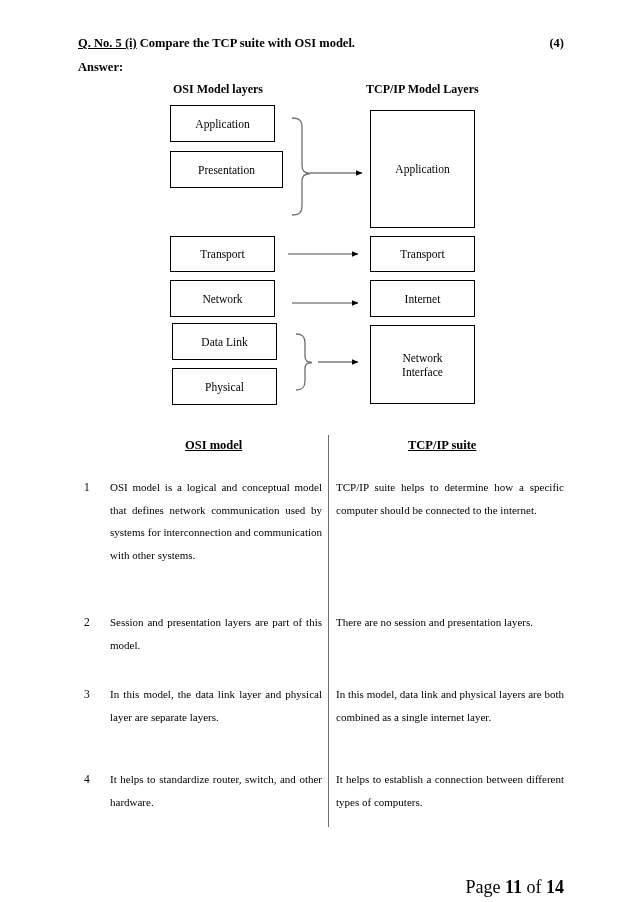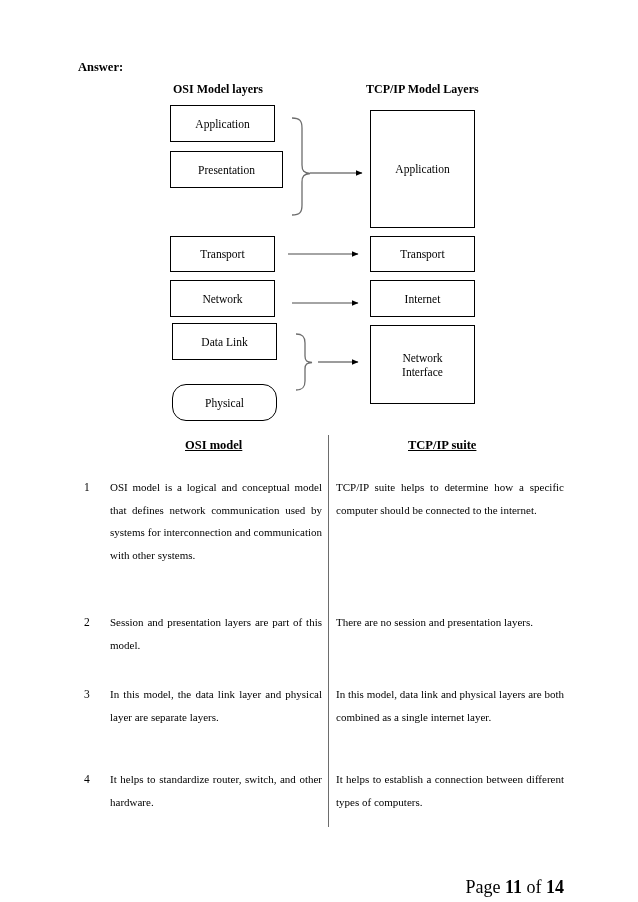--- a/index.html
+++ b/index.html
@@ -154,20 +154,25 @@
     text-align: right;
     font-size: 18px;
   }
   .footer b { font-weight: bold; }
 </style>
 </head>
 <body>
 
 <div class="page">
 
+  <div class="q-line">
+    <span class="q-label">Q. No. 5 (i)</span>
+    <span>Compare the TCP suite with OSI model.</span>
+    <span class="q-marks">(4)</span>
+  </div>
   <div class="answer-line">Answer:</div>
 
   <div class="diagram">
 
     <div class="col-title osi">OSI Model layers</div>
     <div class="col-title tcp">TCP/IP Model Layers</div>
 
     <div class="layer-box" style="left:170px; top:105px; width:105px; height:37px;">
       <span>Application</span>
     </div>
@@ -176,21 +181,21 @@
     </div>
     <div class="layer-box" style="left:170px; top:236px; width:105px; height:36px;">
       <span>Transport</span>
     </div>
     <div class="layer-box" style="left:170px; top:280px; width:105px; height:37px;">
       <span>Network</span>
     </div>
     <div class="layer-box" style="left:172px; top:323px; width:105px; height:37px;">
       <span>Data Link</span>
     </div>
-    <div class="layer-box" style="left:172px; top:384px; width:105px; height:37px;border-radius:14px;">
+    <div class="layer-box" style="left:172px; top:368px; width:105px; height:37px;">
       <span>Physical</span>
     </div>
 
     <div class="layer-box" style="left:370px; top:110px; width:105px; height:118px;">
       <span>Application</span>
     </div>
     <div class="layer-box" style="left:370px; top:236px; width:105px; height:36px;">
       <span>Transport</span>
     </div>
     <div class="layer-box" style="left:370px; top:280px; width:105px; height:37px;">

